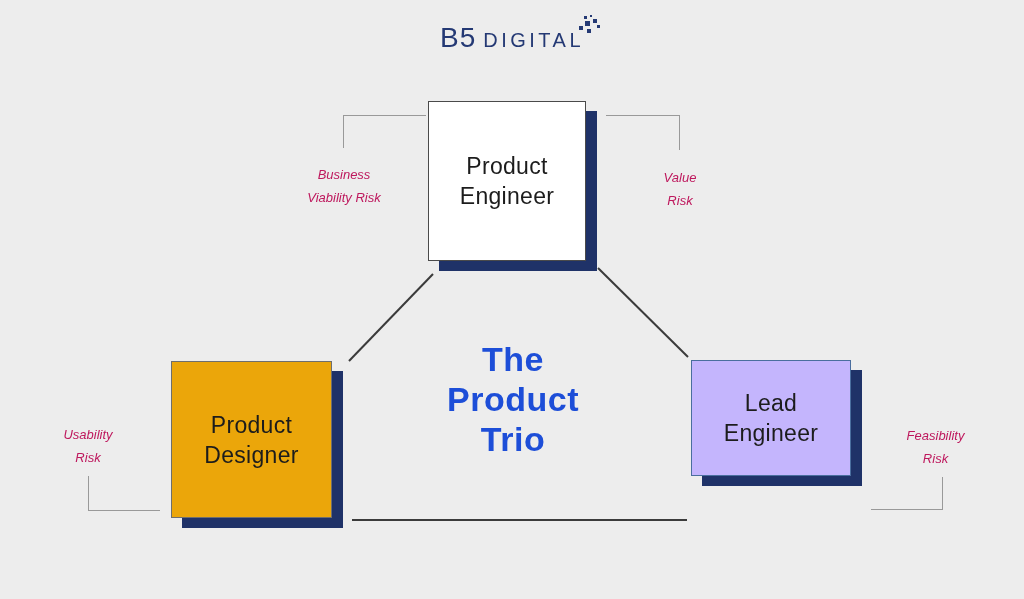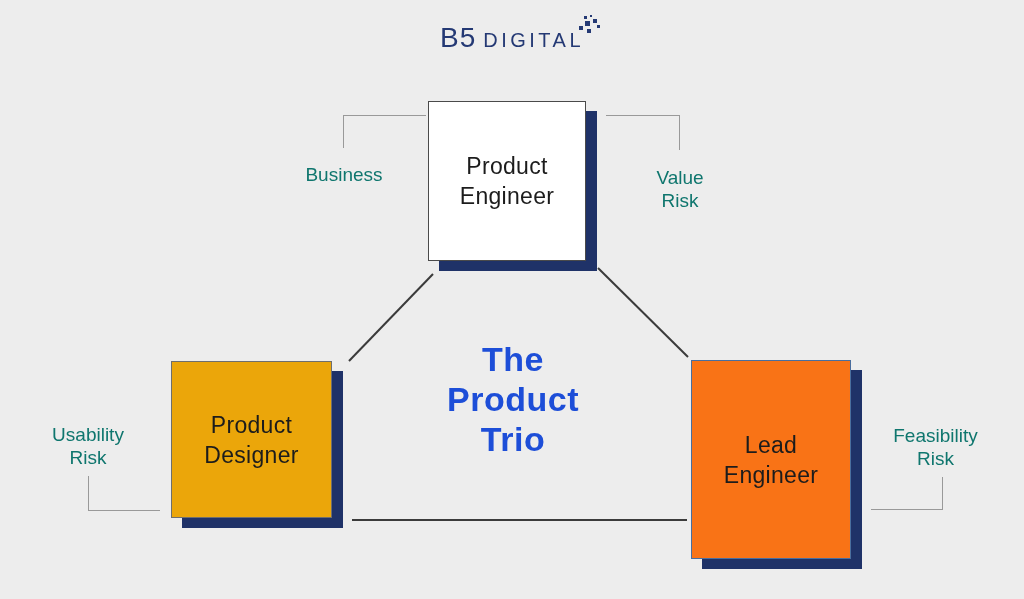--- a/index.html
+++ b/index.html
@@ -74,22 +74,22 @@
     left: 428px; top: 101px; width: 158px; height: 160px;
     background: #FFFFFF;
     border: 1px solid #4A4A4A;
   }
   .box-pd {
     left: 171px; top: 361px; width: 161px; height: 157px;
     background: #EBA60A;
     border: 1px solid #6E6E6E;
   }
   .box-le {
-    left: 691px; top: 360px; width: 160px; height: 199px;
-    background: #f97316;
+    left: 691px; top: 360px; width: 160px; height: 116px;
+    background: #c4b5fd;
     border: 1px solid #4A6E9E;
   }
   .role-box span { display: block; }
 
   
   .center-title {
     position: absolute;
     left: 403px; top: 339px; width: 220px;
     text-align: center;
     font-size: 34px;
@@ -97,24 +97,25 @@
     line-height: 40px;
     letter-spacing: 0.5px;
     color: #1d4ed8;
   }
   .center-title span { display: block; }
 
   
   .risk-label {
     position: absolute;
     text-align: center;
-    font-size: 19px;
+    font-size: 13px;
     font-weight: 500;
     line-height: 23px;
-    color: #0f766e;
+    color: #be185d;
+    font-style: italic;
   }
   .risk-label span { display: block; }
   .risk-bvr { left: 254px; top: 163px; width: 180px; }
   .risk-vr  { left: 620px; top: 166px; width: 120px; }
   .risk-ur  { left: 28px;  top: 423px; width: 120px; }
   .risk-fr  { left: 873px; top: 424px; width: 125px; }
 </style>
 </head>
 <body>
 
@@ -161,20 +162,21 @@
   </div>
 
   <div class="center-title">
     <span>The</span>
     <span>Product</span>
     <span>Trio</span>
   </div>
 
   <div class="risk-label risk-bvr">
     <span>Business</span>
+    <span>Viability Risk</span>
   </div>
   <div class="risk-label risk-vr">
     <span>Value</span>
     <span>Risk</span>
   </div>
   <div class="risk-label risk-ur">
     <span>Usability</span>
     <span>Risk</span>
   </div>
   <div class="risk-label risk-fr">

